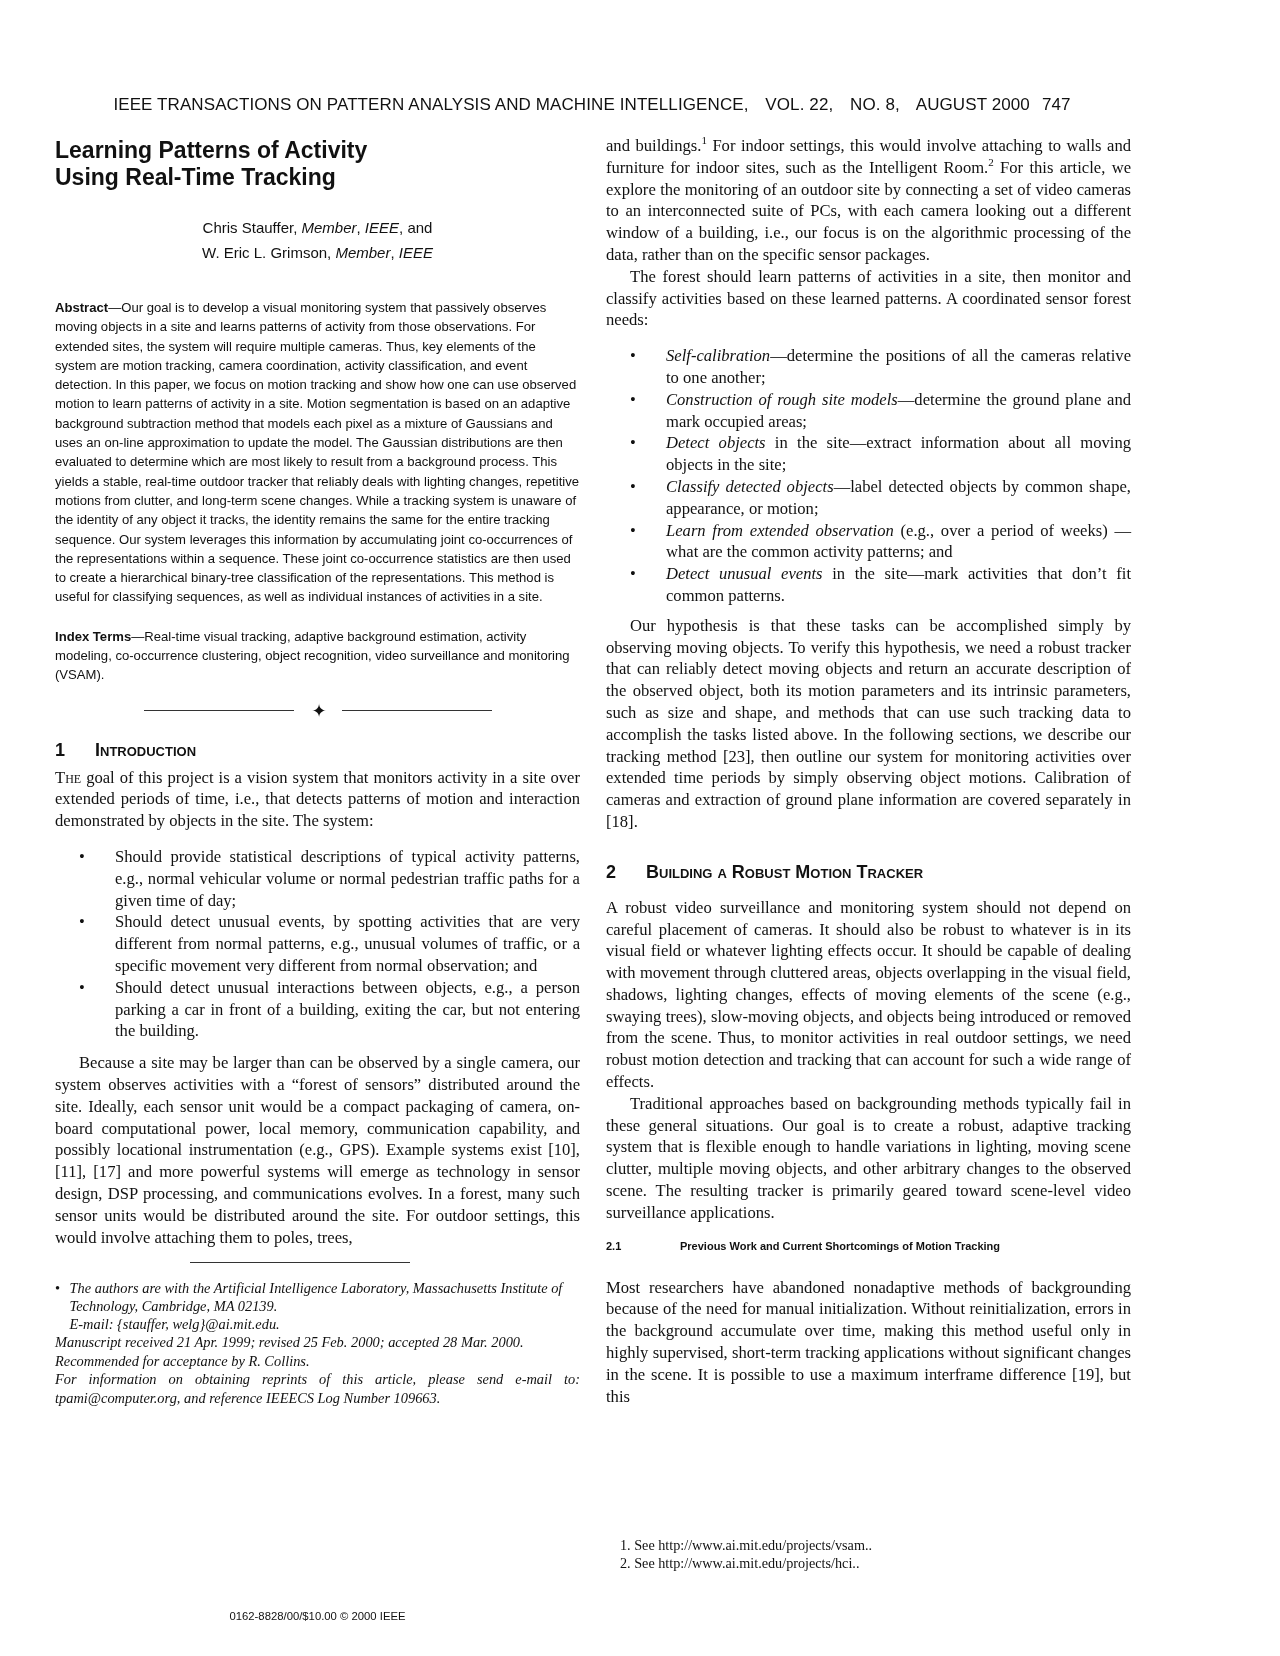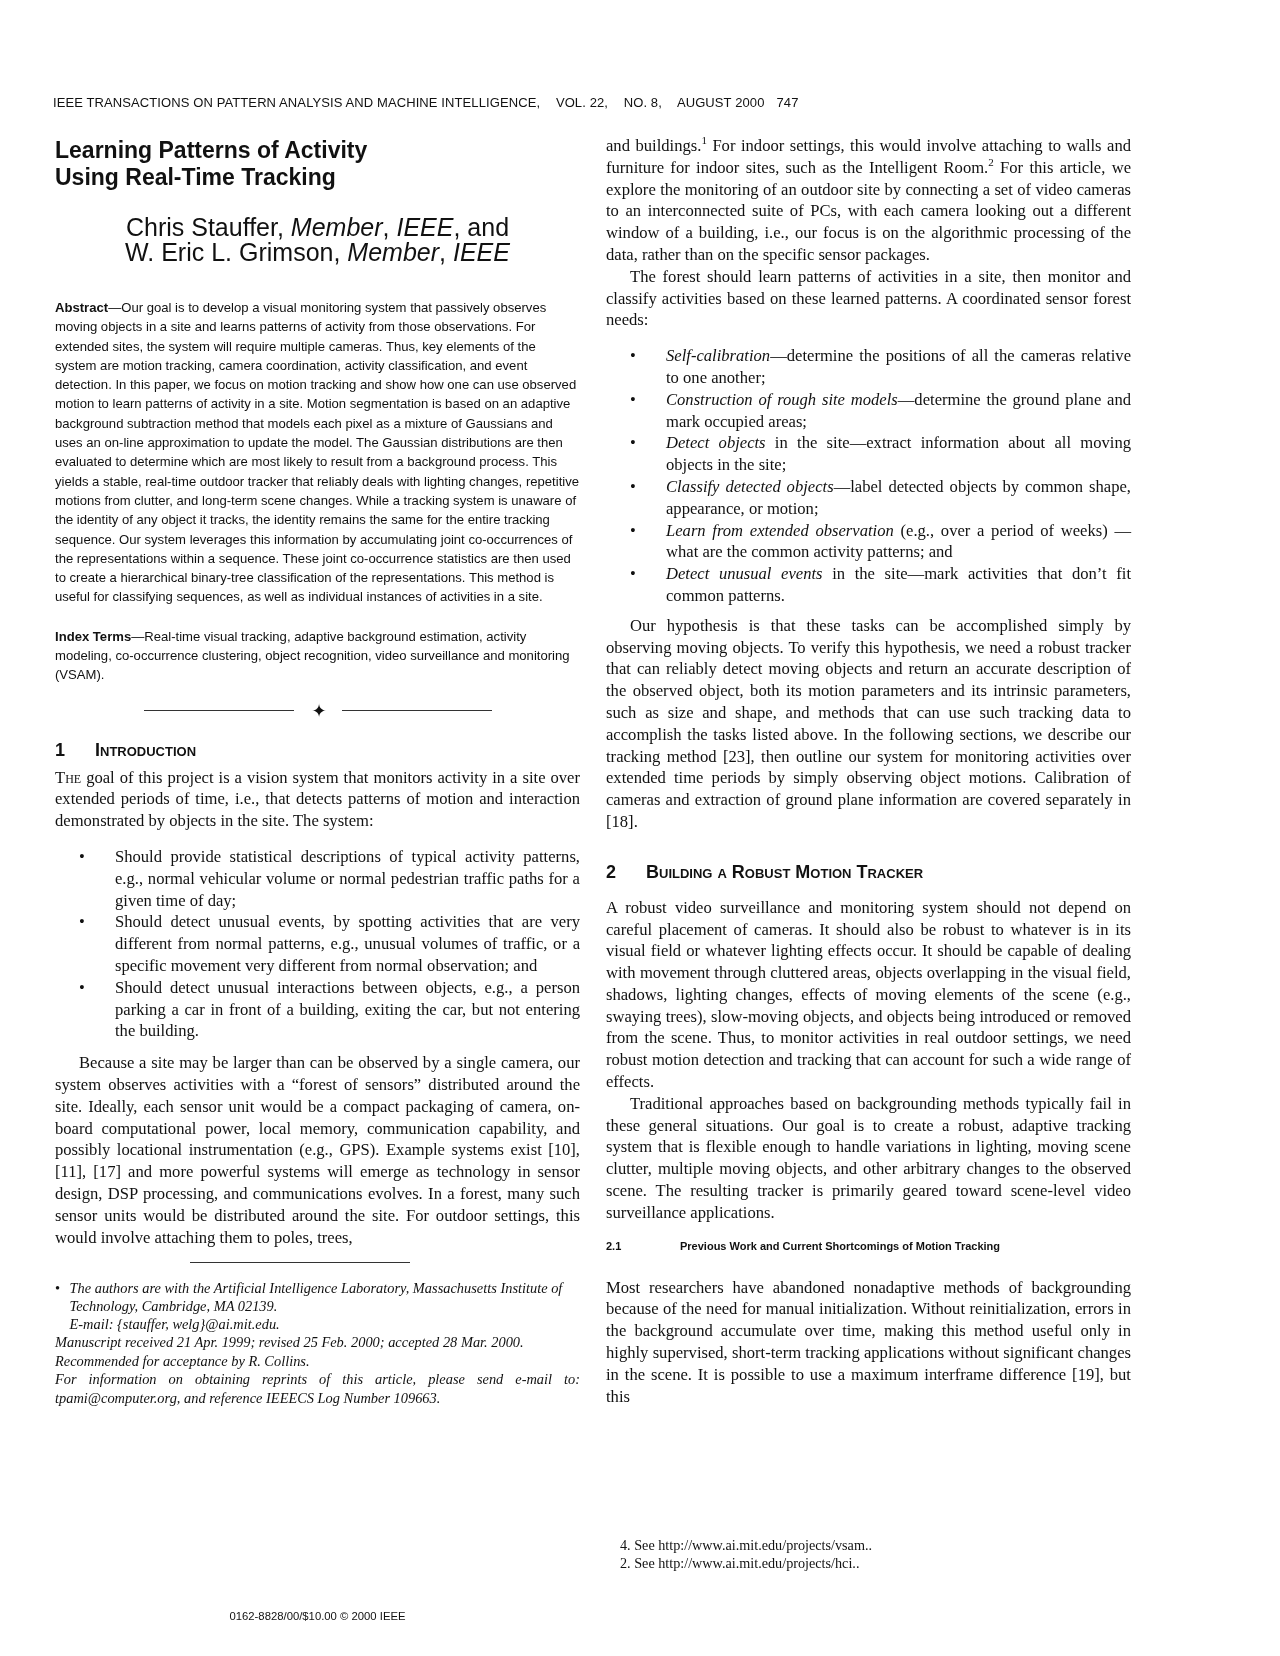--- a/index.html
+++ b/index.html
@@ -1,27 +1,27 @@
 <!DOCTYPE html>
 <html><head>
 <meta charset="utf-8">
 <style>
   html, body { margin: 0; padding: 0; background: #ffffff; }
   body { width: 1280px; height: 1656px; position: relative; overflow: hidden; color: #111; }
   .sans { font-family: "Liberation Sans", "DejaVu Sans", sans-serif; }
   .serif { font-family: "Liberation Serif", "DejaVu Serif", serif; }
 
-  .running-head { position: absolute; top: 95px; left: 53px; width: 1078px; font-size: 13px; letter-spacing: 0.1px; display: flex; justify-content: flex-start; }
+  .running-head { position: absolute; top: 95px; left: 53px; width: 1078px; font-size: 17px; letter-spacing: 0.1px; display: flex; justify-content: center; }
   .running-head .left span { margin-right: 12px; }
 
   .col-left { position: absolute; left: 55px; top: 135px; width: 525px; }
   .col-right { position: absolute; left: 606px; top: 135px; width: 525px; }
 
   .title { text-align: left; font-weight: bold; font-size: 23px; line-height: 27px; margin-left: 0; width: 525px; margin-top: 2px; }
-  .authors { text-align: center; font-size: 25px; line-height: 25px; margin-top: 24px; }
+  .authors { text-align: center; font-size: 15px; line-height: 25px; margin-top: 24px; }
   .authors i { font-style: italic; }
 
   .abstract { margin-top: 33px; font-size: 13.1px; line-height: 19.3px; text-align: left; }
   .abstract b { font-weight: bold; }
   .index-terms { margin-top: 20px; font-size: 13.1px; line-height: 19.3px; }
 
   .divider { display: flex; align-items: center; justify-content: center; margin-top: 16px; height: 20px; }
   .divider .line { width: 150px; height: 1px; background: #333; }
   .divider .diamond { width: 12px; height: 12px; margin: 0 18px; font-size: 18px; line-height: 12px; text-align: center; }
 
@@ -160,15 +160,15 @@
     <span class="num">2.1</span>
     <span>Previous Work and Current Shortcomings of Motion Tracking</span>
   </div>
 
   <div class="body-text serif" style="margin-top:20px;">
     <p>Most researchers have abandoned nonadaptive methods of backgrounding because of the need for manual initialization. Without reinitialization, errors in the background accumulate over time, making this method useful only in highly supervised, short-term tracking applications without significant changes in the scene. It is possible to use a maximum interframe difference [19], but this</p>
   </div>
 </div>
 
 <div class="rfootnotes serif">
-  <p>4. See http://www.ai.mit.edu/projects/vsam..</p>
+  <p>1. See http://www.ai.mit.edu/projects/vsam..</p>
   <p>2. See http://www.ai.mit.edu/projects/hci..</p>
 </div>
 
 </body></html>

